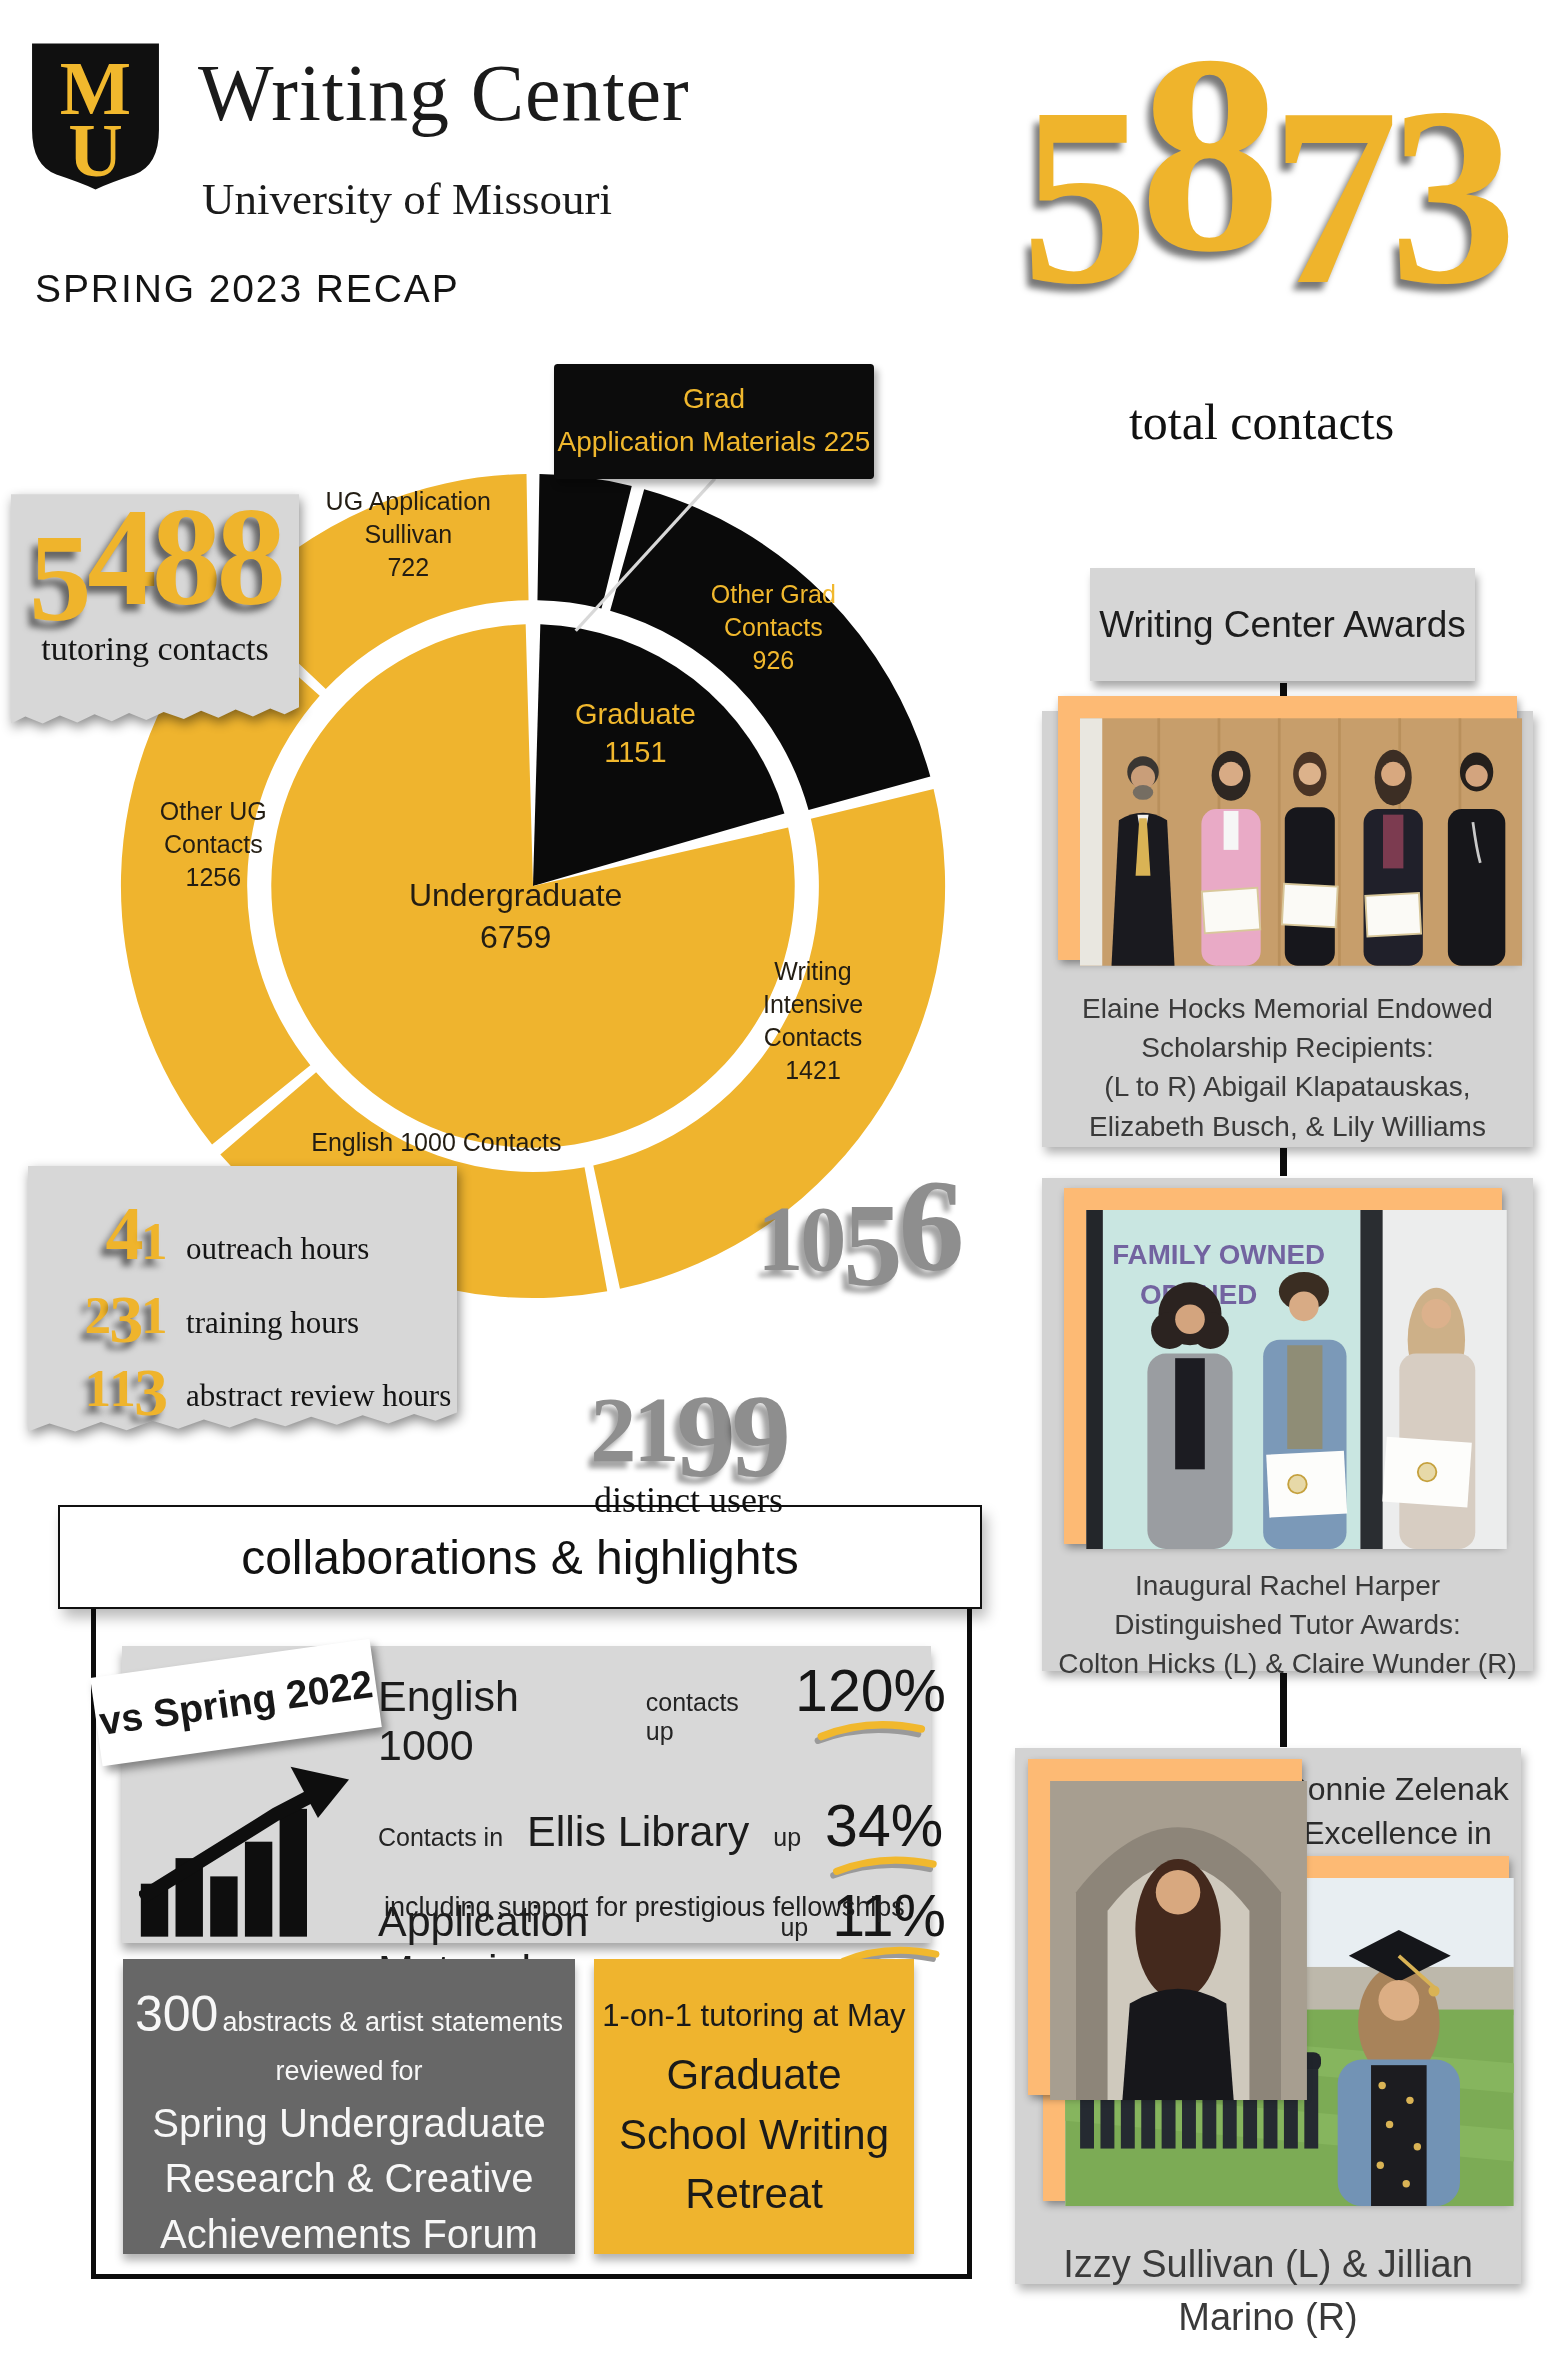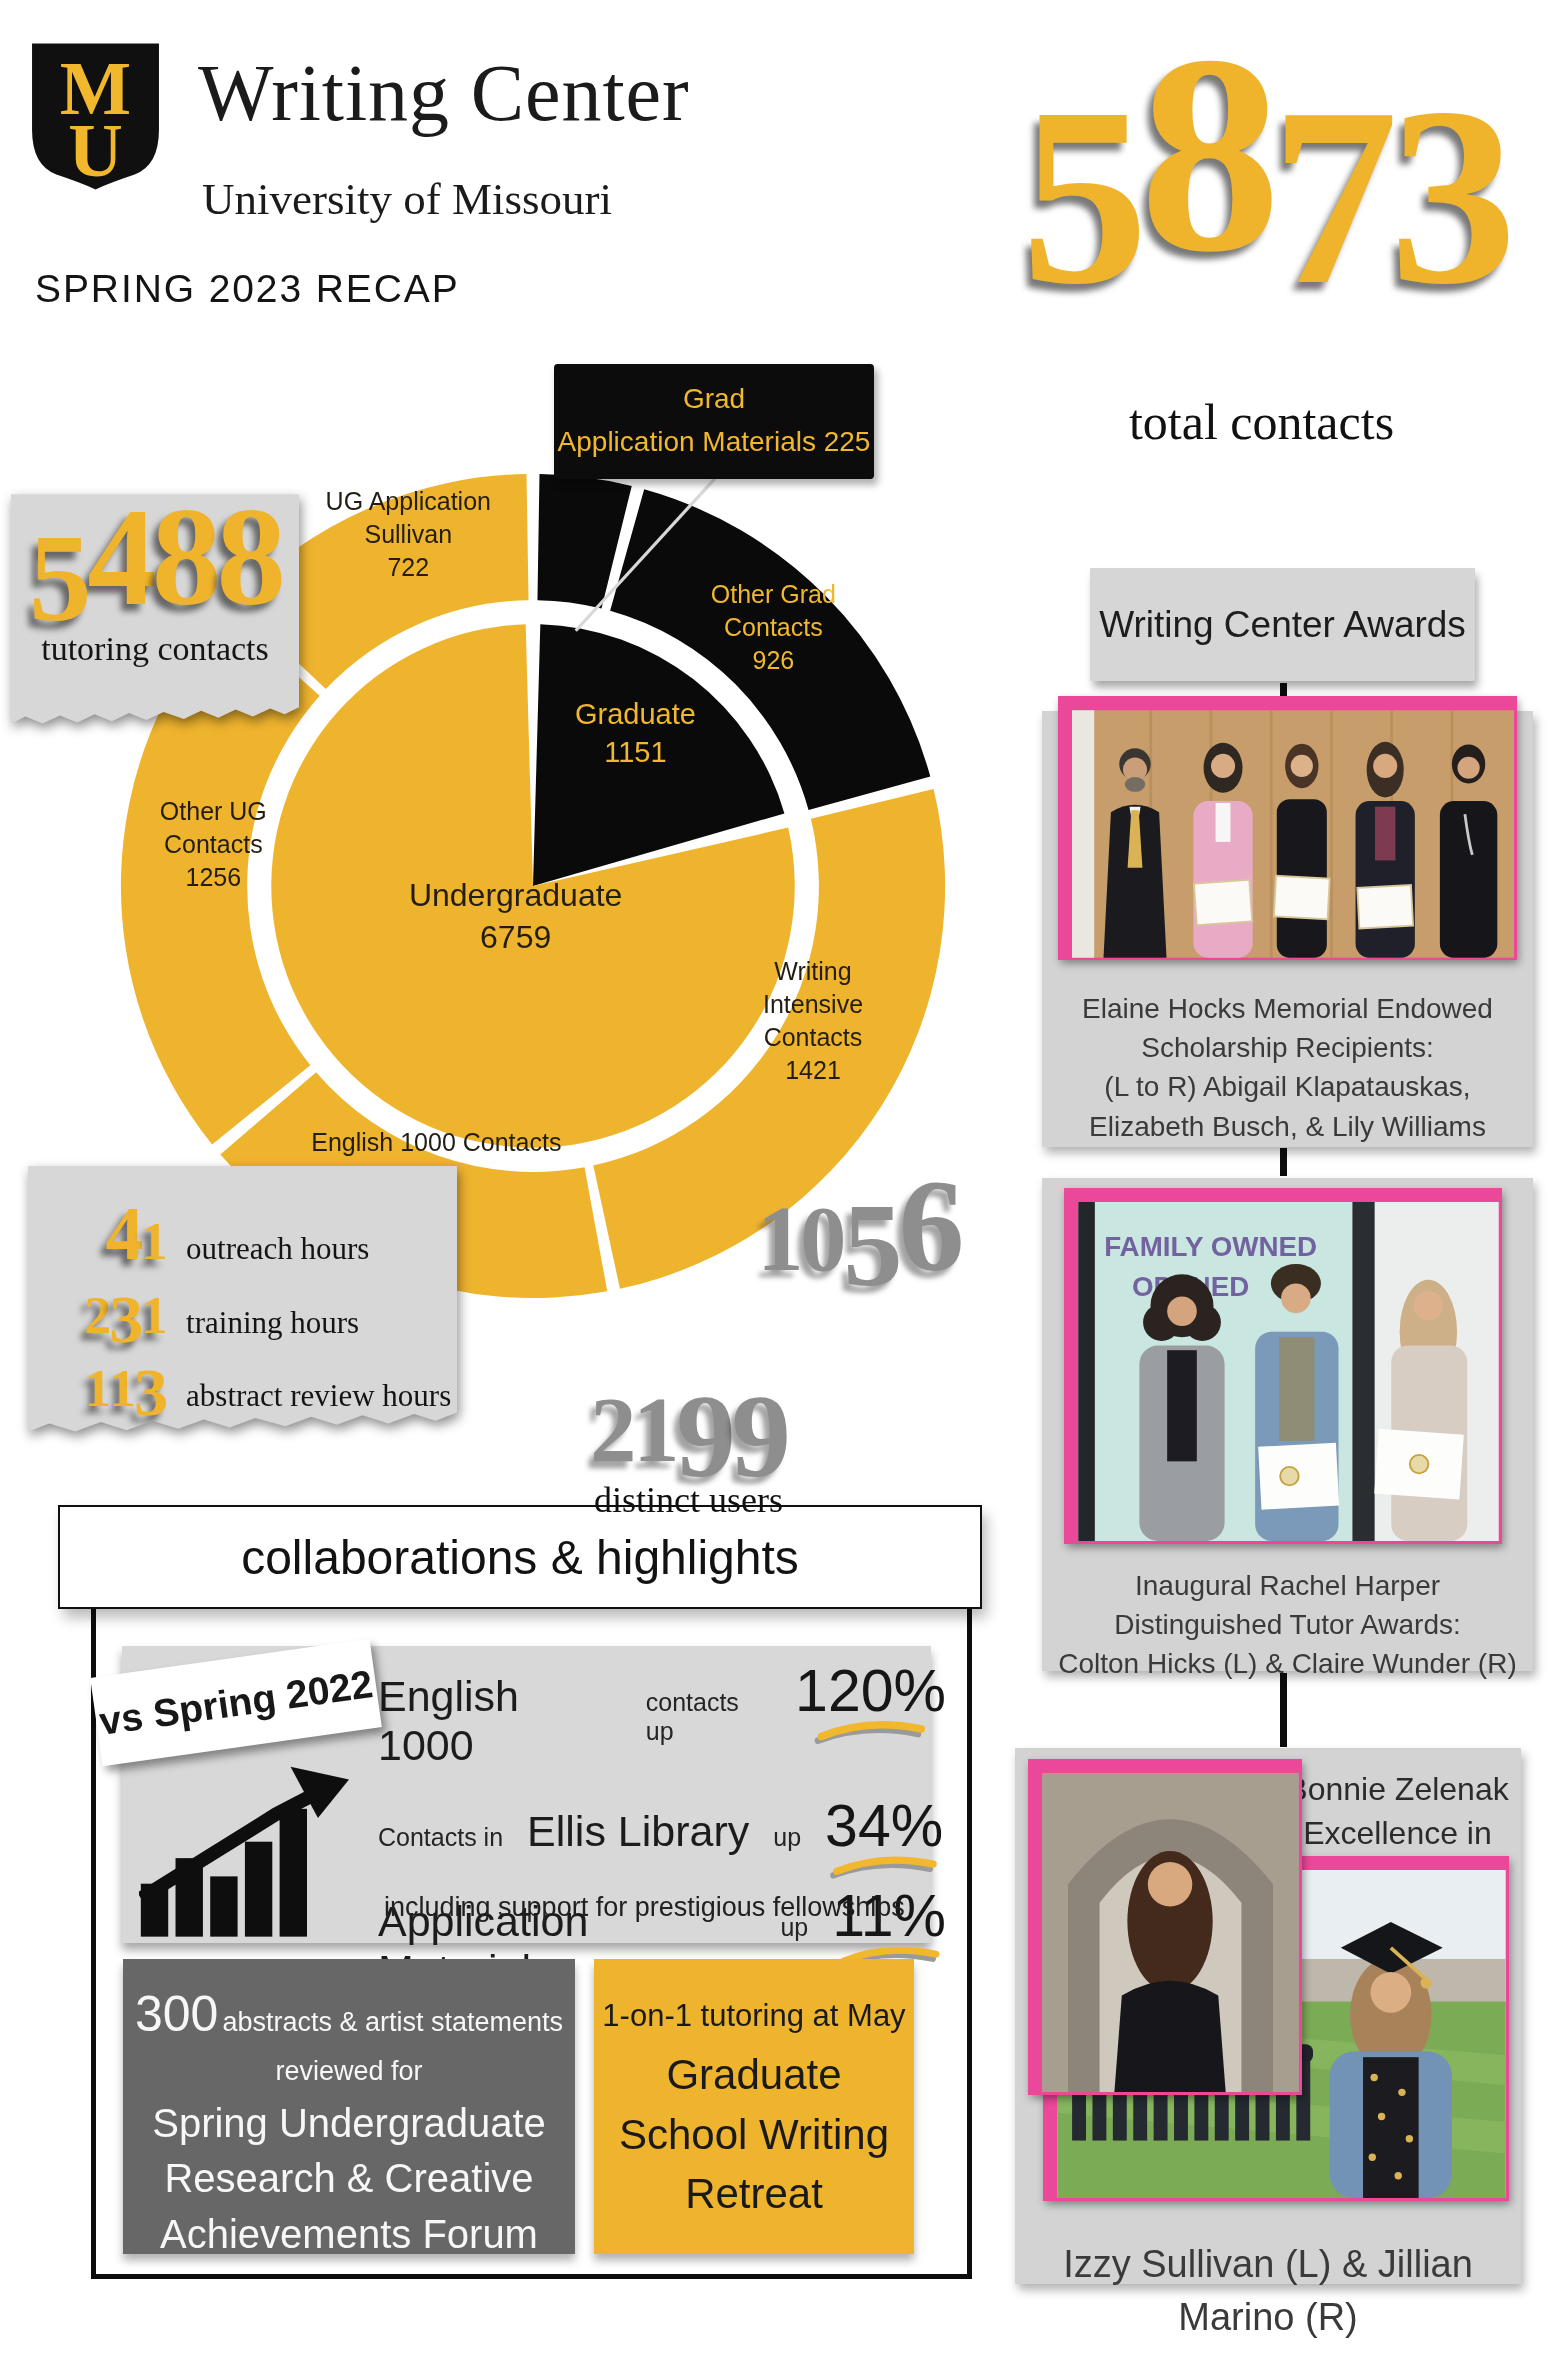--- a/index.html
+++ b/index.html
@@ -91,21 +91,21 @@
                 padding-top:39px;}
   .retreat-intro{font-size:31px;}
   .retreat-big{font-size:42px;line-height:1.42;margin-top:11px;}
 
   
   .awards-header{left:1090px;top:568px;width:385px;height:113px;background:#D6D6D6;z-index:2;
                  display:flex;align-items:center;justify-content:center;font-size:37px;color:#1d1d1d;
                  box-shadow:2.8px 6.5px 8.3px rgba(0,0,0,.35);}
   .connector{width:6.5px;background:#0d0d0d;left:1280px;z-index:1;}
   .award-card{background:#D3D3D3;box-shadow:2.8px 5.6px 9.3px rgba(0,0,0,.3);z-index:2;}
-  .photo-frame{position:absolute;background:#ec4899;box-shadow:1.9px 3.7px 8.3px rgba(0,0,0,.4);padding:14px;
+  .photo-frame{position:absolute;background:#fdba74;box-shadow:1.9px 3.7px 8.3px rgba(0,0,0,.4);padding:22px;
                box-sizing:border-box;text-decoration:underline;}
   .photo-frame svg{display:block;}
   .caption{position:absolute;left:0;right:0;text-align:center;color:#3a3a3a;}
   .caption div{font-size:28px;line-height:1.4;}
   .card3-title{position:absolute;text-align:center;color:#2b2b2b;font-size:32px;line-height:1.36;}
 </style>
 </head>
 <body>
 
 <div class="page">

